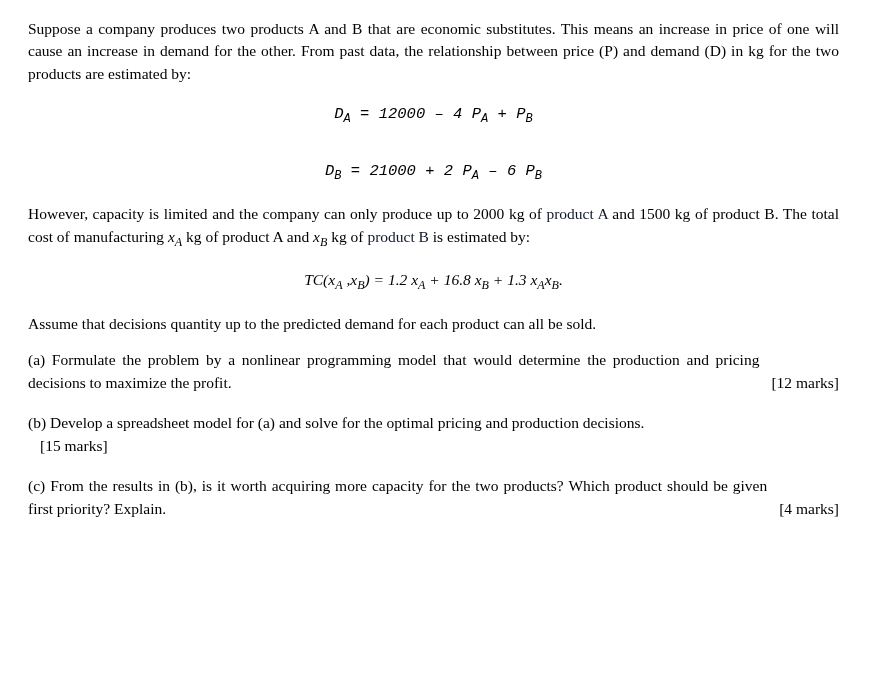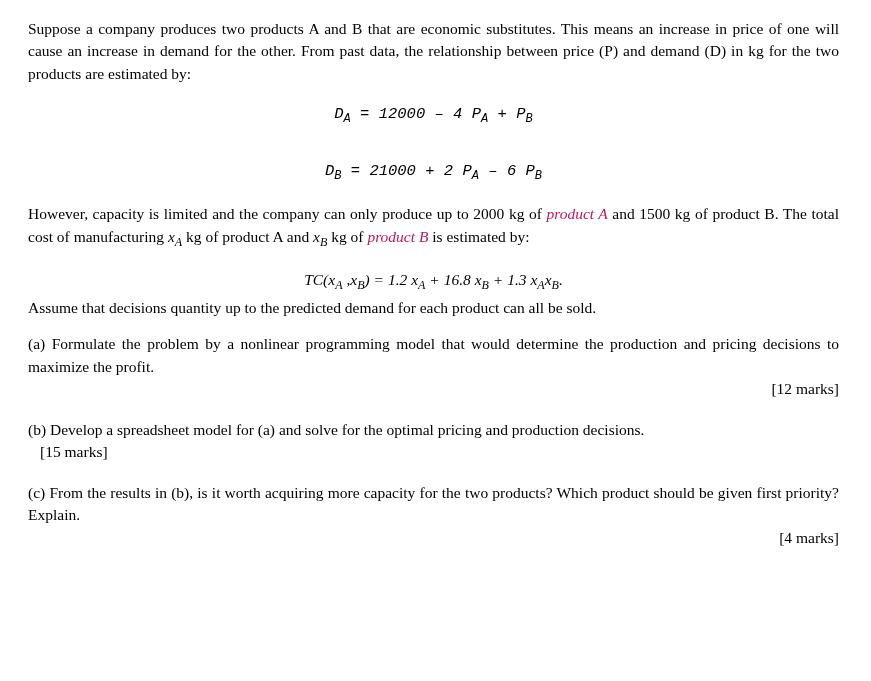--- a/index.html
+++ b/index.html
@@ -30,45 +30,43 @@
       font-family: Liberation Mono, monospace;
     }
 
     .equation-line {
       display: block;
       margin: 4px 0;
       font-style: italic;
     }
 
     .highlight-orange {
-      color: #be185d;
-      font-style: italic;
+      color: #0f172a;
     }
 
     .tc-block {
       text-align: center;
-      margin: 18px 0 2px 0;
+      margin: 18px 0 18px 0;
       text-decoration: underline;
     }
 
     .tc-line {
       display: inline-block;
       font-style: italic;
     }
 
     .question-block {
       margin-bottom: 18px;
     }
 
     .question-row {
       display: flex;
       justify-content: flex-start;
       align-items: flex-start;
       text-align: justify;
-      flex-direction: column;
     }
 
     .question-text {
       flex: 1;
     }
 
     .question-marks {
       white-space: nowrap;
       margin-left: 12px;
       align-self: flex-end;

